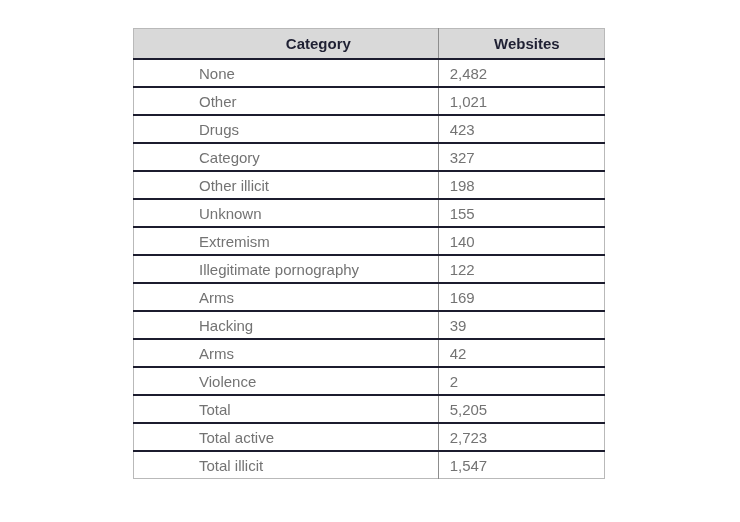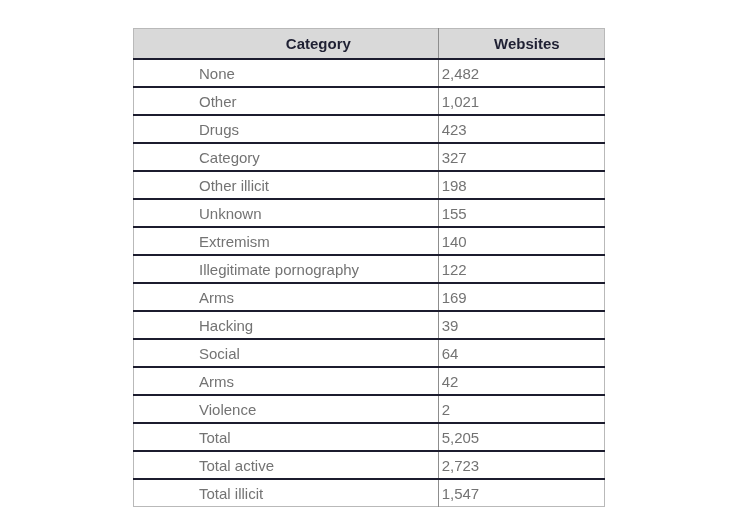--- a/index.html
+++ b/index.html
@@ -73,21 +73,21 @@
     text-align: left;
     vertical-align: middle;
     background: #ffffff;
     border-bottom: 2px solid #1c1c2e;
   }
   #stats-table tbody td.td-category {
     padding-left: 65px;
     border-right: 1px solid #8d8d8d;
   }
   #stats-table tbody td.td-websites {
-    padding-left: 3px;
+    padding-left: 11px;
   }
   #stats-table tbody tr:last-child td {
     border-bottom: none;
   }
 </style>
 </head>
 <body>
 
 <div id="page">
 
@@ -137,24 +137,20 @@
         </tr>
         <tr>
           <td class="td-category">Arms</td>
           <td class="td-websites">169</td>
         </tr>
         <tr>
           <td class="td-category">Hacking</td>
           <td class="td-websites">39</td>
         </tr>
         <tr>
-          <td class="td-category">Social</td>
-          <td class="td-websites">64</td>
-        </tr>
-        <tr>
           <td class="td-category">Arms</td>
           <td class="td-websites">42</td>
         </tr>
         <tr>
           <td class="td-category">Violence</td>
           <td class="td-websites">2</td>
         </tr>
         <tr>
           <td class="td-category">Total</td>
           <td class="td-websites">5,205</td>

